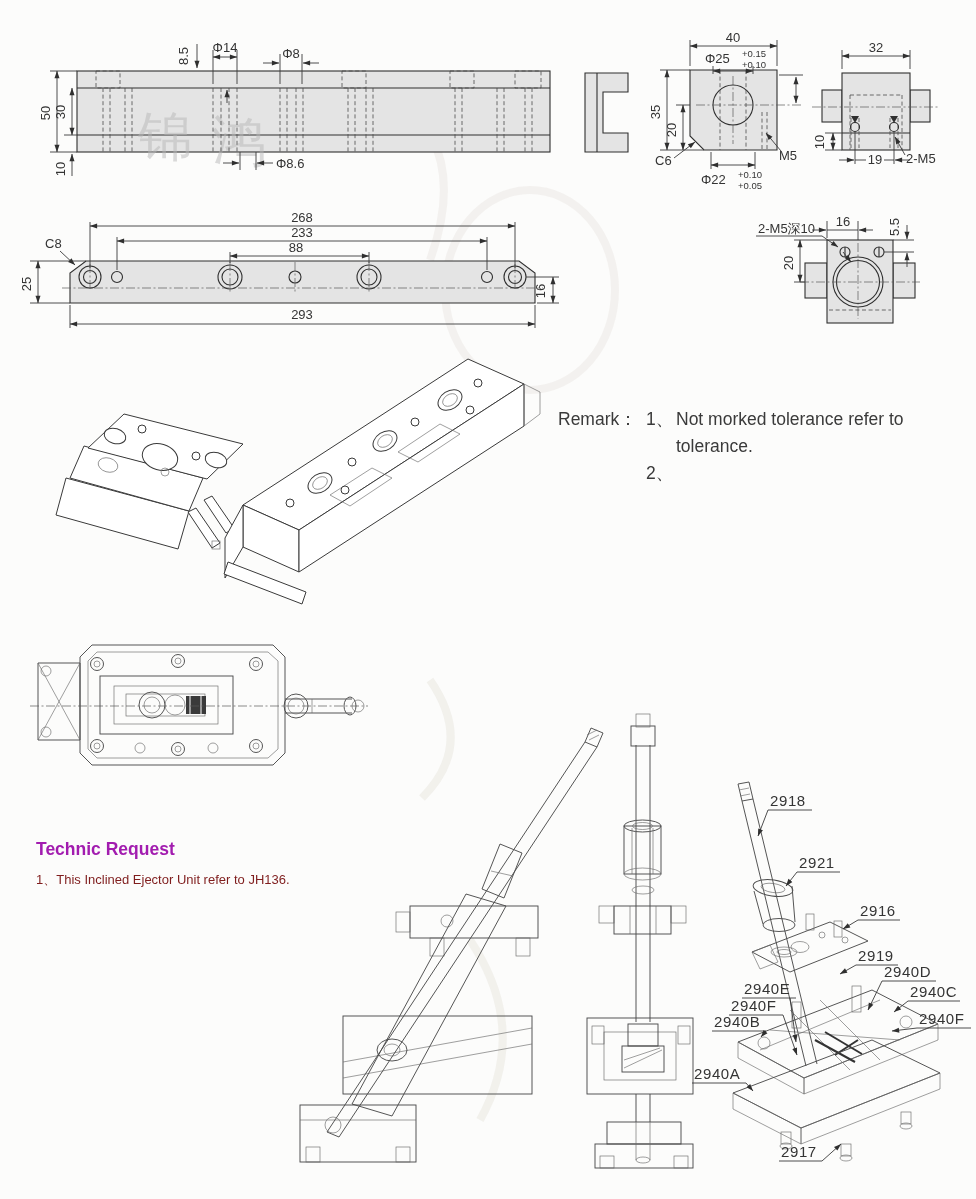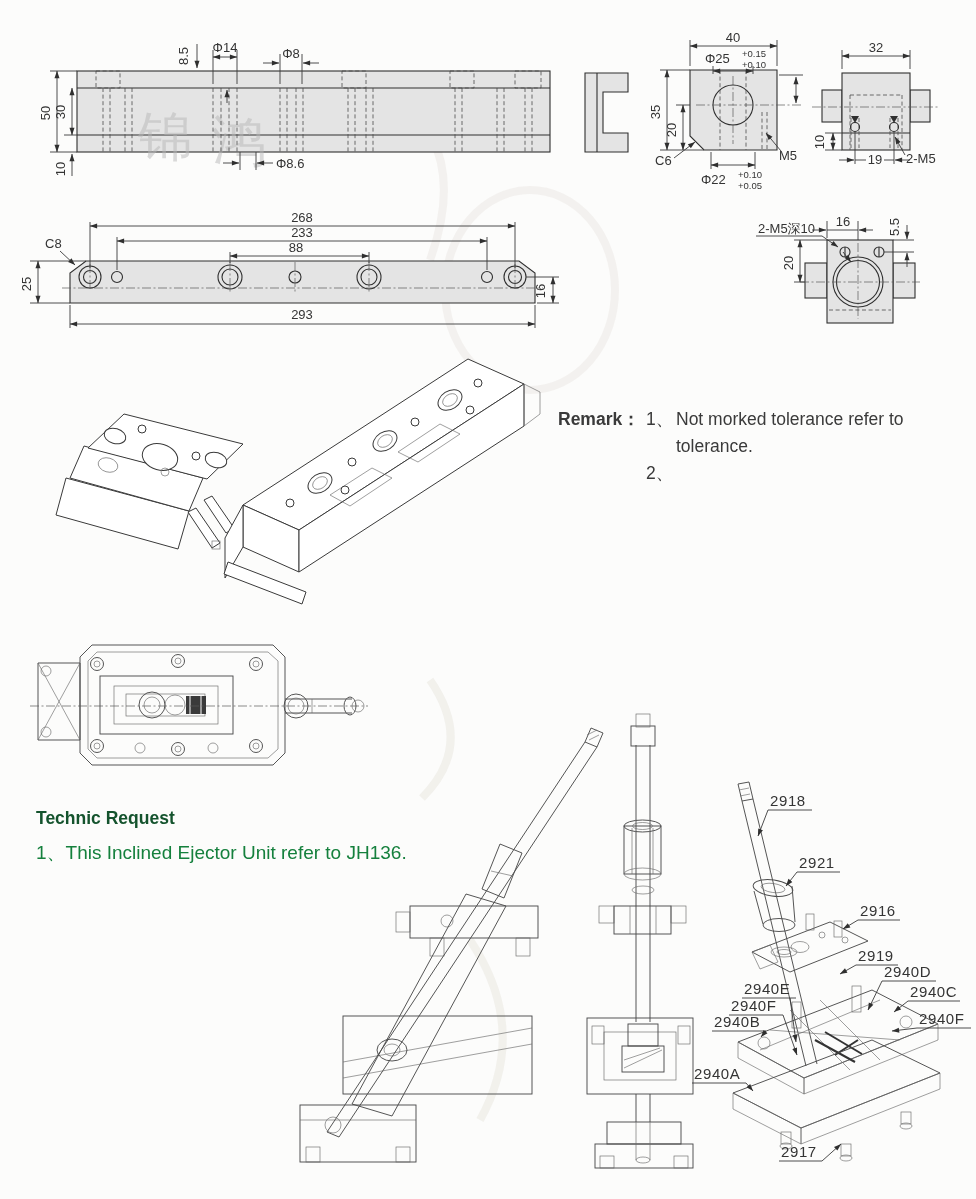--- a/index.html
+++ b/index.html
@@ -17,27 +17,27 @@
   .cl    { fill:none; stroke:#5a5a5a; stroke-width:.7; stroke-dasharray:9 2.5 2 2.5; }
   .dim   { fill:none; stroke:#3a3a3a; stroke-width:.9; }
   .wire  { fill:none; stroke:#4c4c4c; stroke-width:.95; }
   .wire2 { fill:none; stroke:#6b6b6b; stroke-width:.65; }
   .iso   { fill:#ffffff; stroke:#3a3a3a; stroke-width:1; }
   .thick { fill:none; stroke:#333; stroke-width:2; }
   .faint { fill:none; stroke:#efede9; stroke-width:8; }
   .remark { position:absolute; left:558px; top:406px; width:402px; color:#3a3a3a; font-size:17.5px; }
   .r-row  { display:flex; align-items:flex-start; }
   .r-row2 { padding-left:88px; }
-  .r-label{ width:88px; line-height:27px;font-weight:bold; }
+  .r-label{ width:88px; line-height:27px; }
   .r-num  { width:30px; line-height:27px; }
   .r-lines{ flex:1; }
   .r-lines span { display:block; line-height:27px; }
   .technic { position:absolute; left:36px; top:808px; width:380px; }
-  .t-title { font-weight:bold; font-size:17.5px; color:#14532d; }
-  .t-item  { font-size:19px; margin-top:11px; color:#15803d; }
+  .t-title { font-weight:bold; font-size:17.5px; color:#a21caf;margin-top:31px; }
+  .t-item  { font-size:13px; margin-top:11px; color:#7f1d1d; }
 </style>
 </head>
 <body>
 
 <svg class="abs" style="left:0;top:0" width="976" height="1199" viewBox="0 0 976 1199">
   <defs>
     <marker id="arw" viewBox="0 0 10 8" refX="9.3" refY="4" markerWidth="9" markerHeight="7.2" orient="auto-start-reverse">
       <path d="M0.5,0.9 L9.5,4 L0.5,7.1 Z" fill="#2f2f2f"></path>
     </marker>
   </defs>

